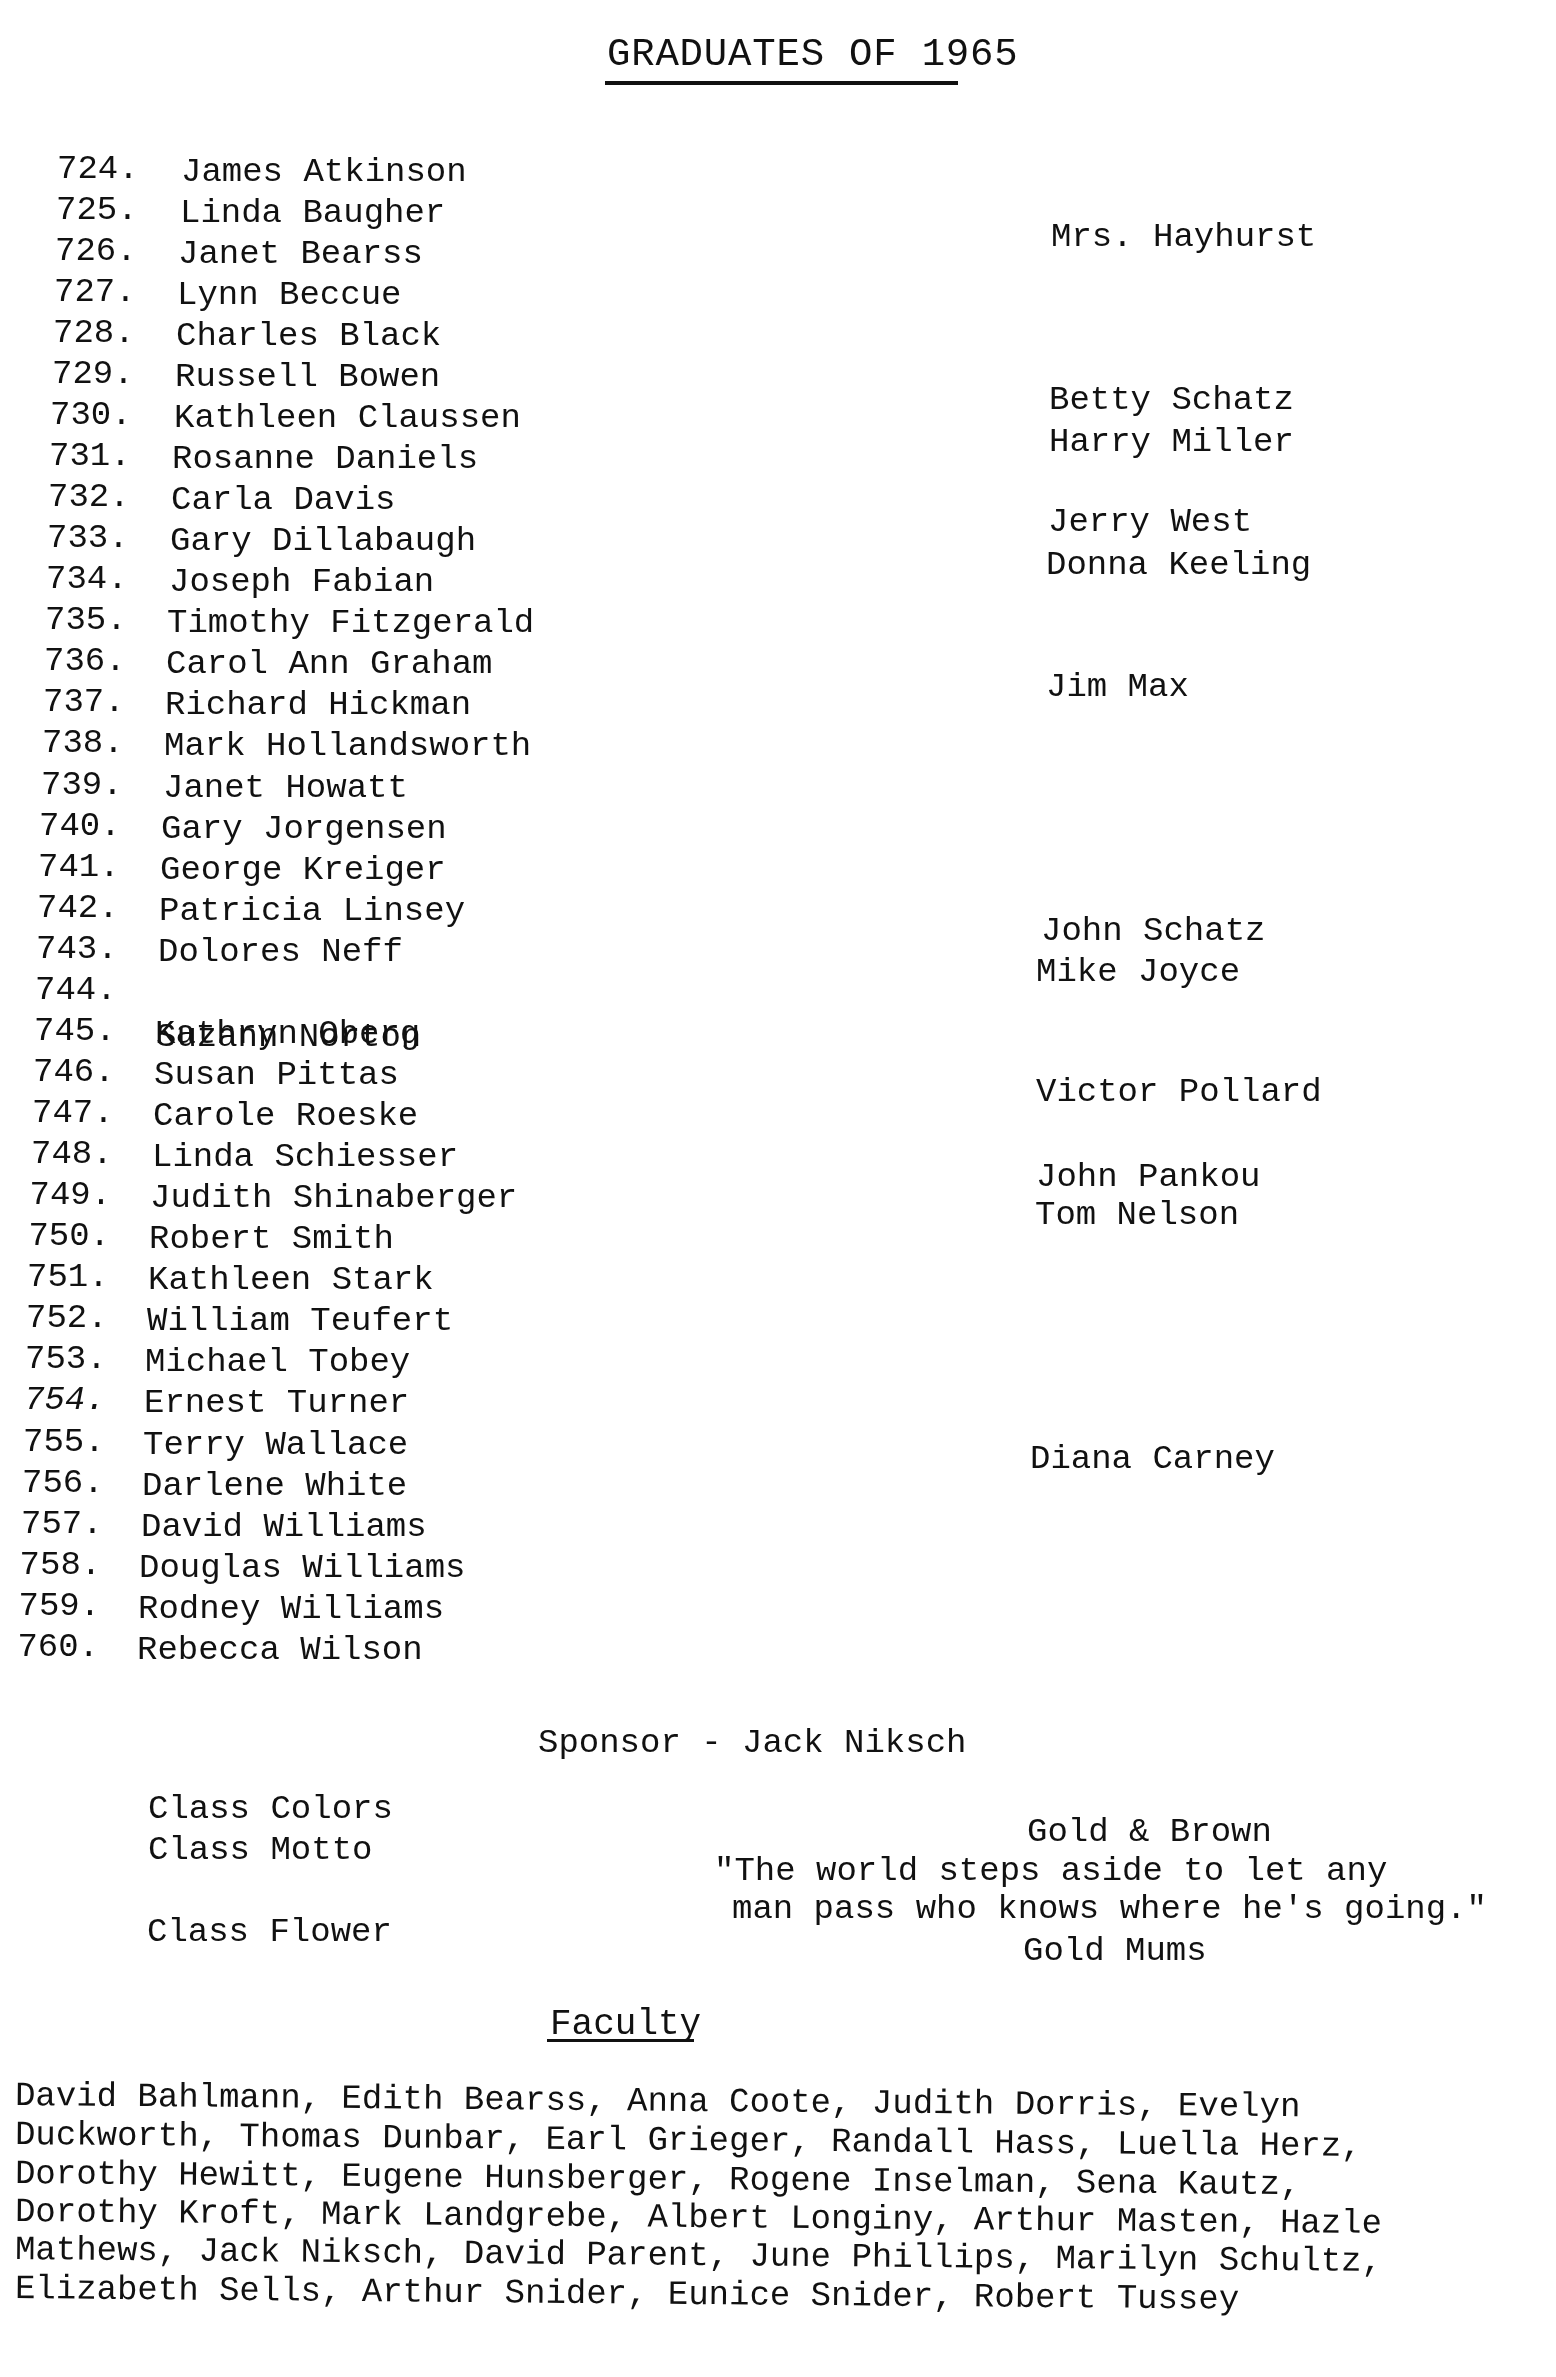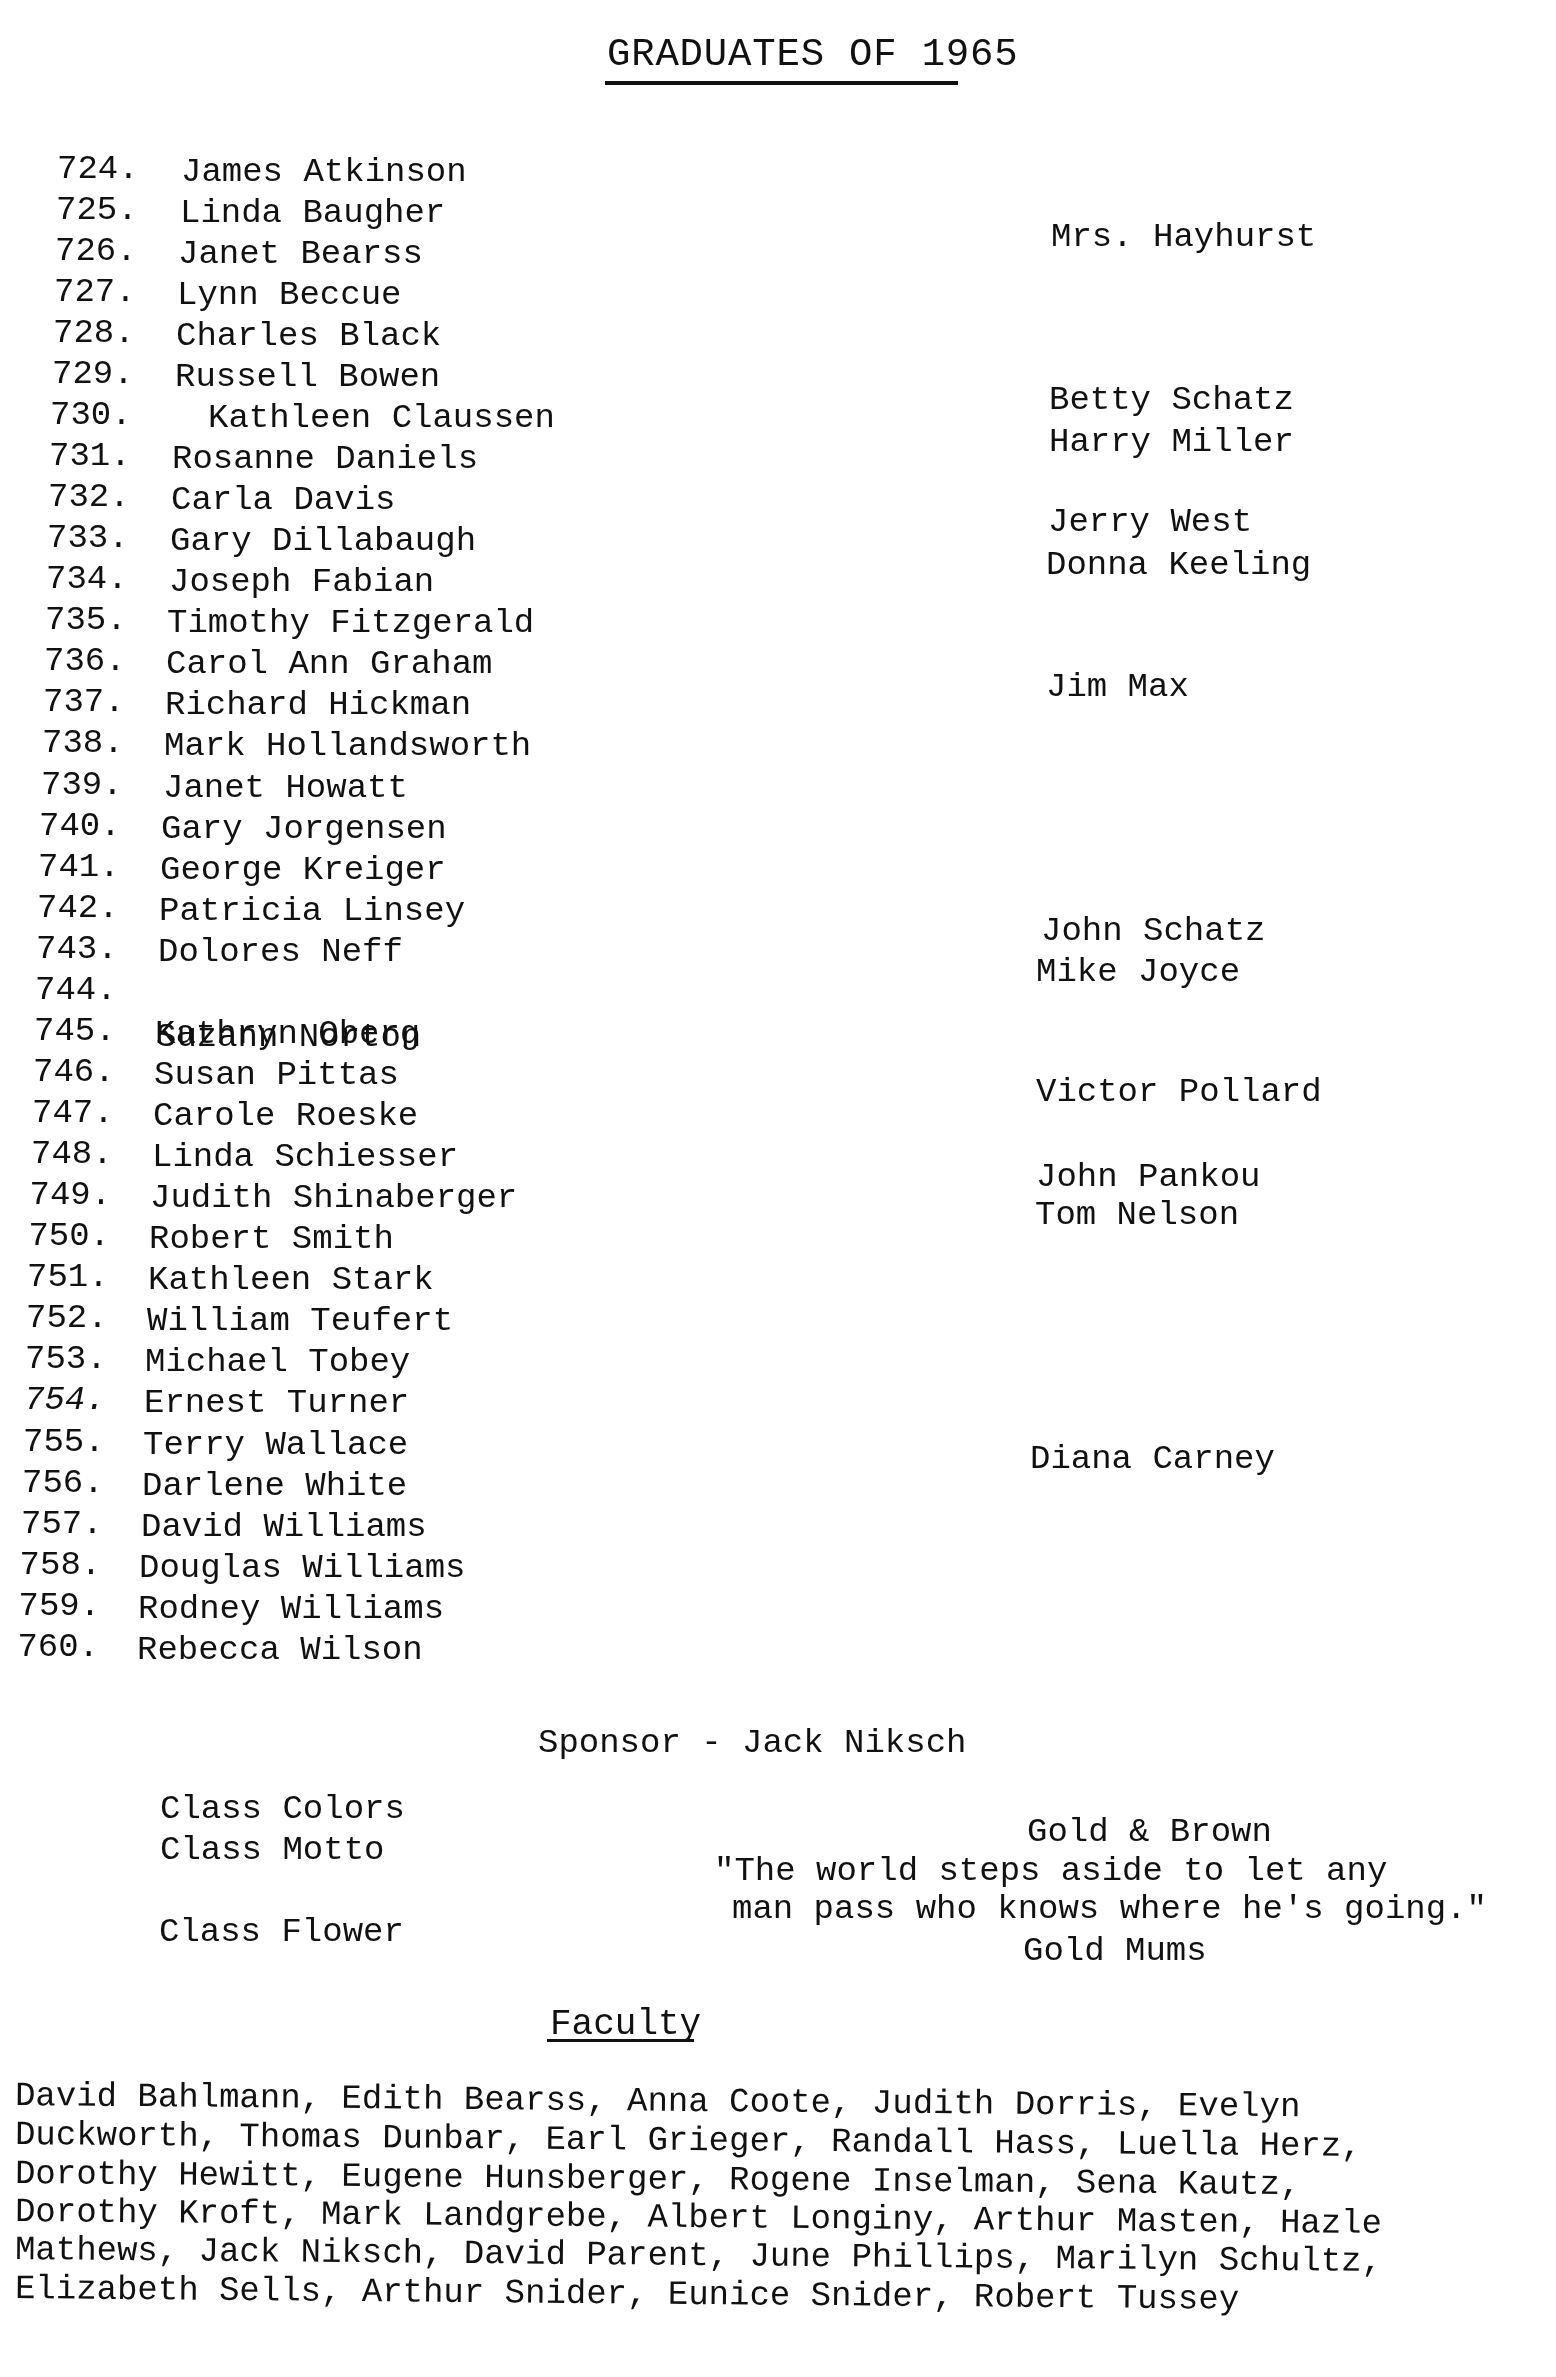--- a/index.html
+++ b/index.html
@@ -26,21 +26,21 @@
       position: absolute;
       left: 605px; top: 81px;
       width: 353px; height: 4.1px;
       background: #111111;
     }
     .grad-row { position: absolute; height: 41px; }
     .grad-num { position: absolute; top: 0; font-size: 34px; }
     .grad-name { position: absolute; top: 3.3px; font-size: 34px; }
     .right-name { position: absolute; font-size: 34px; }
     .sponsor { left: 538px; top: 1726px; font-size: 34px; }
-    .class-label { position: absolute; font-size: 34px; margin-left: 12px; }
+    .class-label { position: absolute; font-size: 34px; }
     .class-value { position: absolute; font-size: 34px; }
     .faculty-title { left: 550px; top: 2007px; font-size: 36px; }
     .faculty-underline {
       position: absolute;
       left: 547px; top: 2039px;
       width: 147px; height: 3.3px;
       background: #111111;
     }
     .faculty-line { position: absolute; font-size: 34px; }
   </style>
@@ -70,21 +70,21 @@
     <div class="grad-row" style="top: 316px; left: 0px;">
       <span class="grad-num abs" style="left: 53px;">728.</span>
       <span class="grad-name abs" style="left: 176px;">Charles Black</span>
     </div>
     <div class="grad-row" style="top: 357px; left: 0px;">
       <span class="grad-num abs" style="left: 52px;">729.</span>
       <span class="grad-name abs" style="left: 175px;">Russell Bowen</span>
     </div>
     <div class="grad-row" style="top: 398px; left: 0px;">
       <span class="grad-num abs" style="left: 50px;">730.</span>
-      <span class="grad-name abs" style="left: 174px; margin-left: 34px;">Kathleen Claussen</span>
+      <span class="grad-name abs" style="left: 174px;">Kathleen Claussen</span>
     </div>
     <div class="grad-row" style="top: 439px; left: 0px;">
       <span class="grad-num abs" style="left: 49px;">731.</span>
       <span class="grad-name abs" style="left: 172px;">Rosanne Daniels</span>
     </div>
     <div class="grad-row" style="top: 480px; left: 0px;">
       <span class="grad-num abs" style="left: 48px;">732.</span>
       <span class="grad-name abs" style="left: 171px;">Carla Davis</span>
     </div>
     <div class="grad-row" style="top: 521px; left: 0px;">

